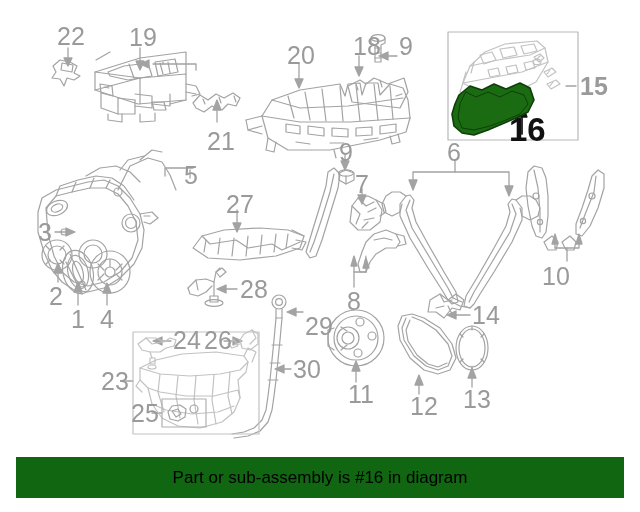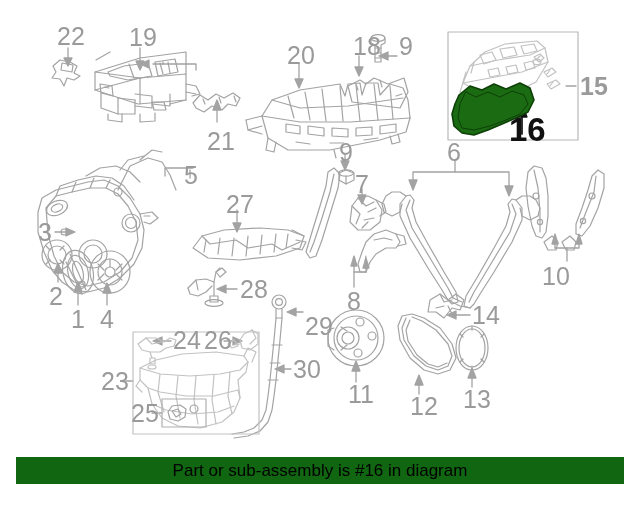--- a/index.html
+++ b/index.html
@@ -34,21 +34,21 @@
   .callout.dark {
     color: #111111;
     font-size: 33px;
     font-weight: 700;
   }
   #banner {
     position: absolute;
     left: 16px;
     top: 457px;
     width: 608px;
-    height: 27px;
+    height: 41px;
     background: #116611;
     display: flex;
     flex-direction: column;
     align-items: center;
     justify-content: center;
   }
   #banner .bline {
     color: #000000;
     font-size: 17px;
     font-family: "Liberation Sans", sans-serif;

